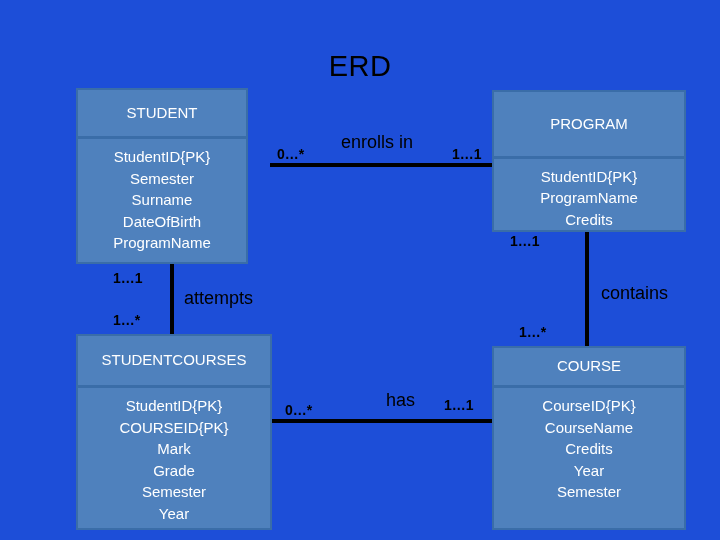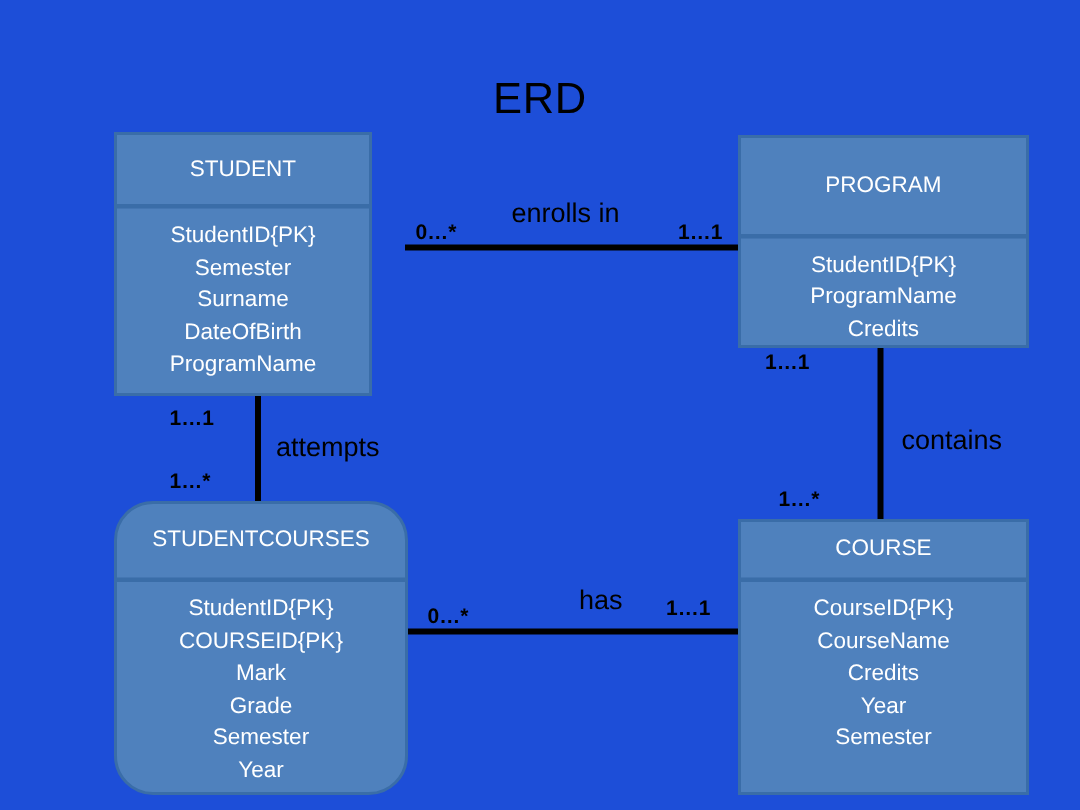--- a/index.html
+++ b/index.html
@@ -122,21 +122,21 @@
 
   <div class="entity" style="left:492px; top:90px; width:194px; height:142px;">
     <div class="entity-header" style="height:68px;">PROGRAM</div>
     <div class="entity-body">
       <div class="attr">StudentID{PK}</div>
       <div class="attr">ProgramName</div>
       <div class="attr">Credits</div>
     </div>
   </div>
 
-  <div class="entity" style="left:76px; top:334px; width:196px; height:196px;border-radius:26px;">
+  <div class="entity" style="left:76px; top:334px; width:196px; height:196px;">
     <div class="entity-header" style="height:52px;">STUDENTCOURSES</div>
     <div class="entity-body">
       <div class="attr">StudentID{PK}</div>
       <div class="attr">COURSEID{PK}</div>
       <div class="attr">Mark</div>
       <div class="attr">Grade</div>
       <div class="attr">Semester</div>
       <div class="attr">Year</div>
     </div>
   </div>

